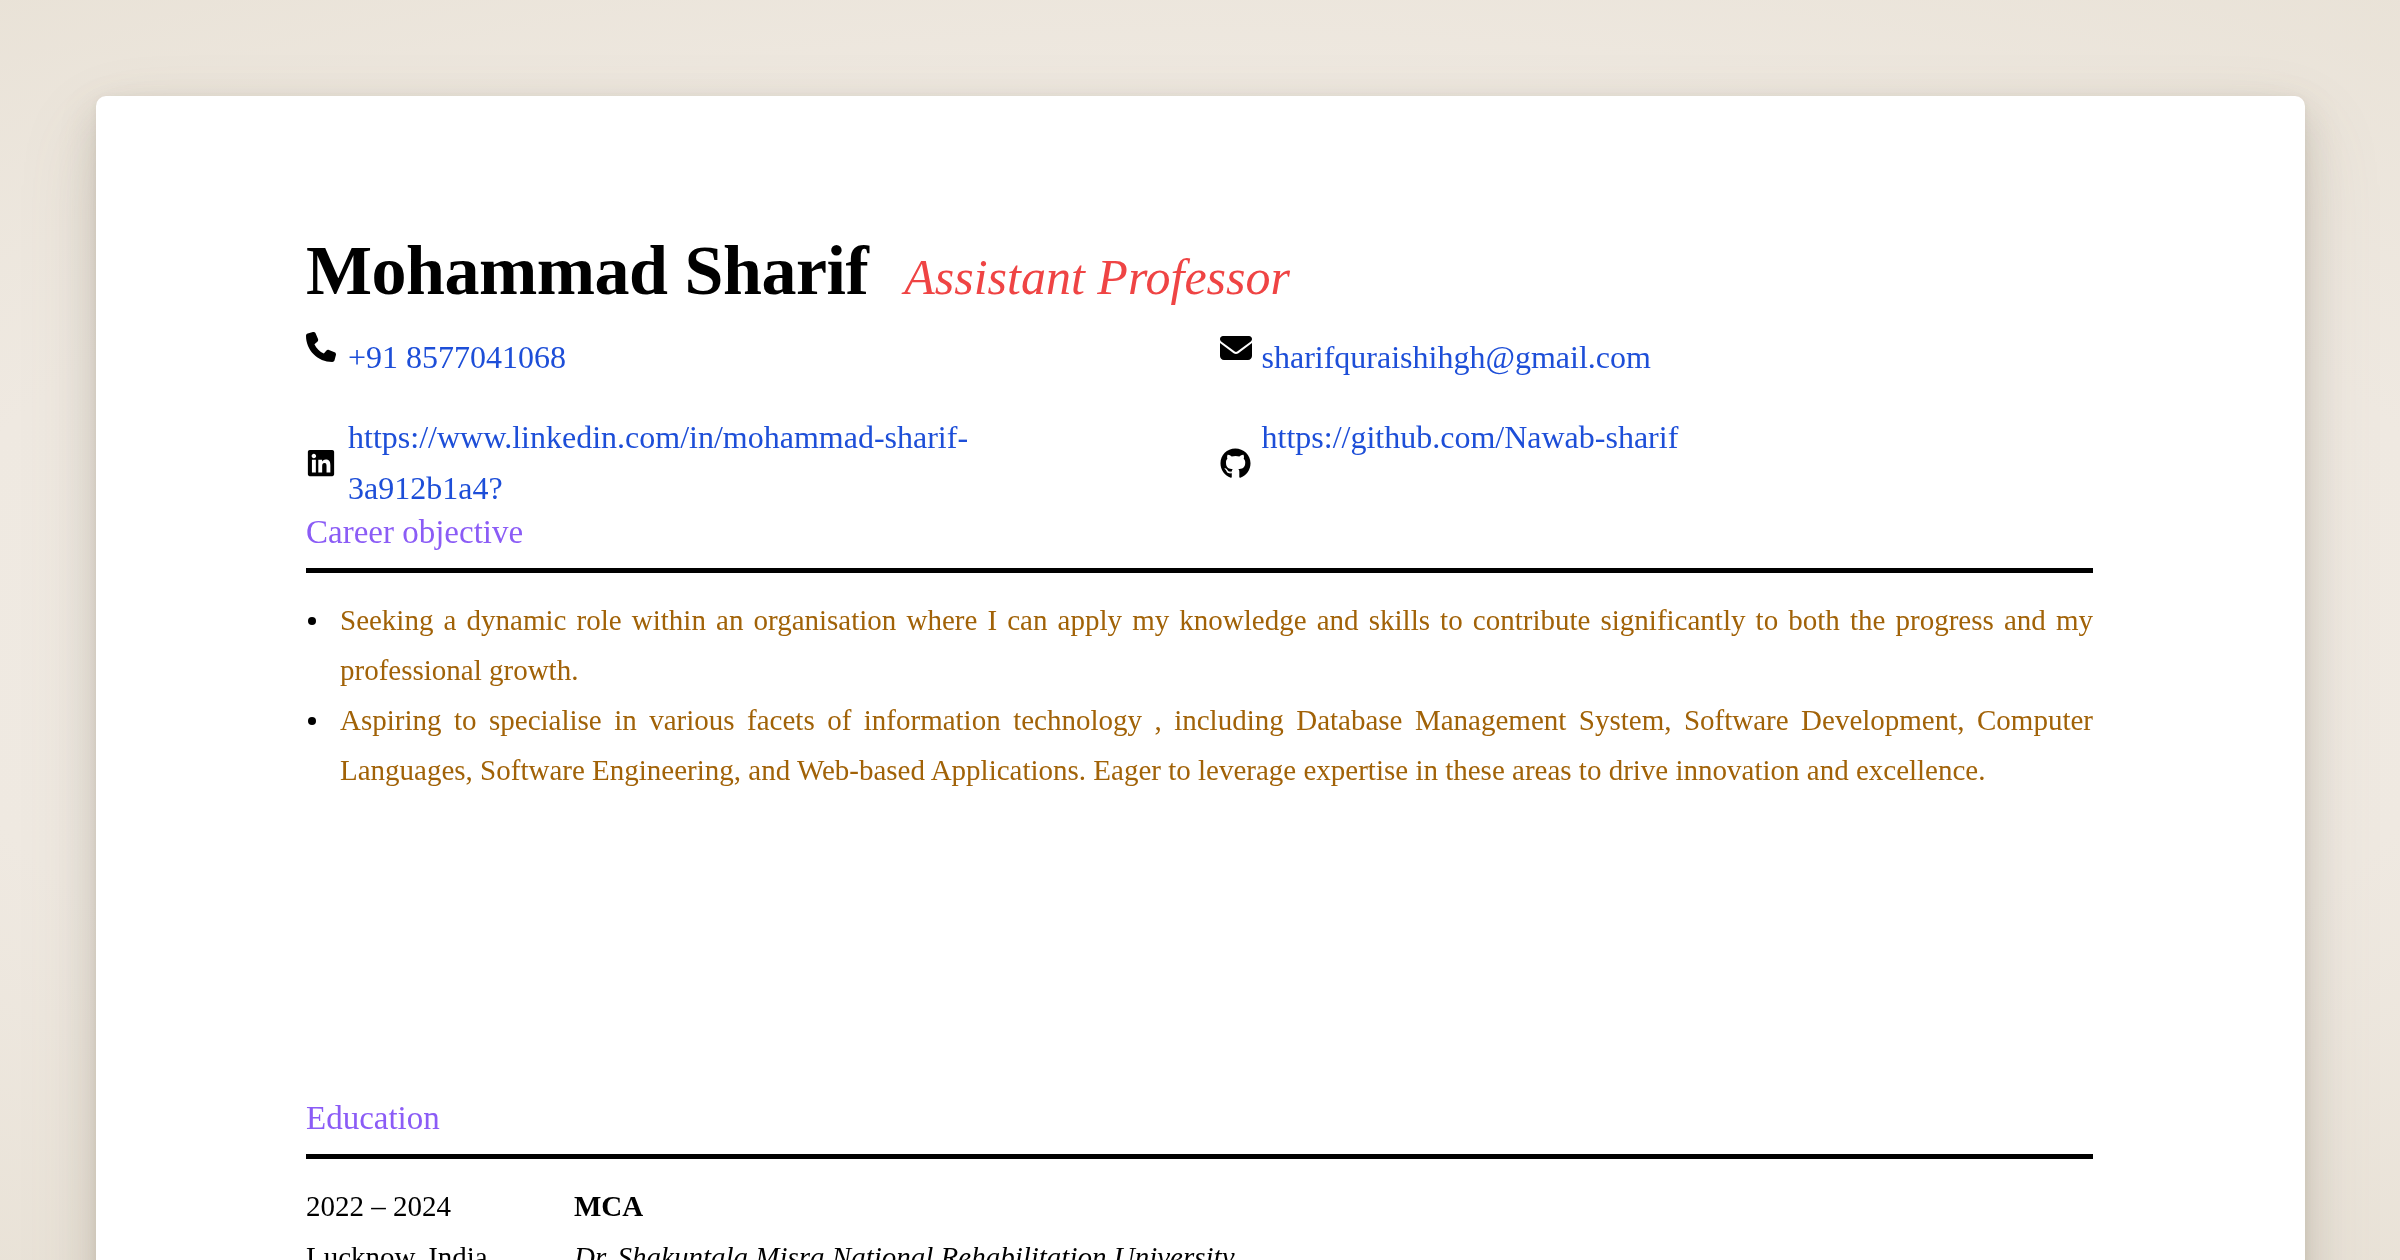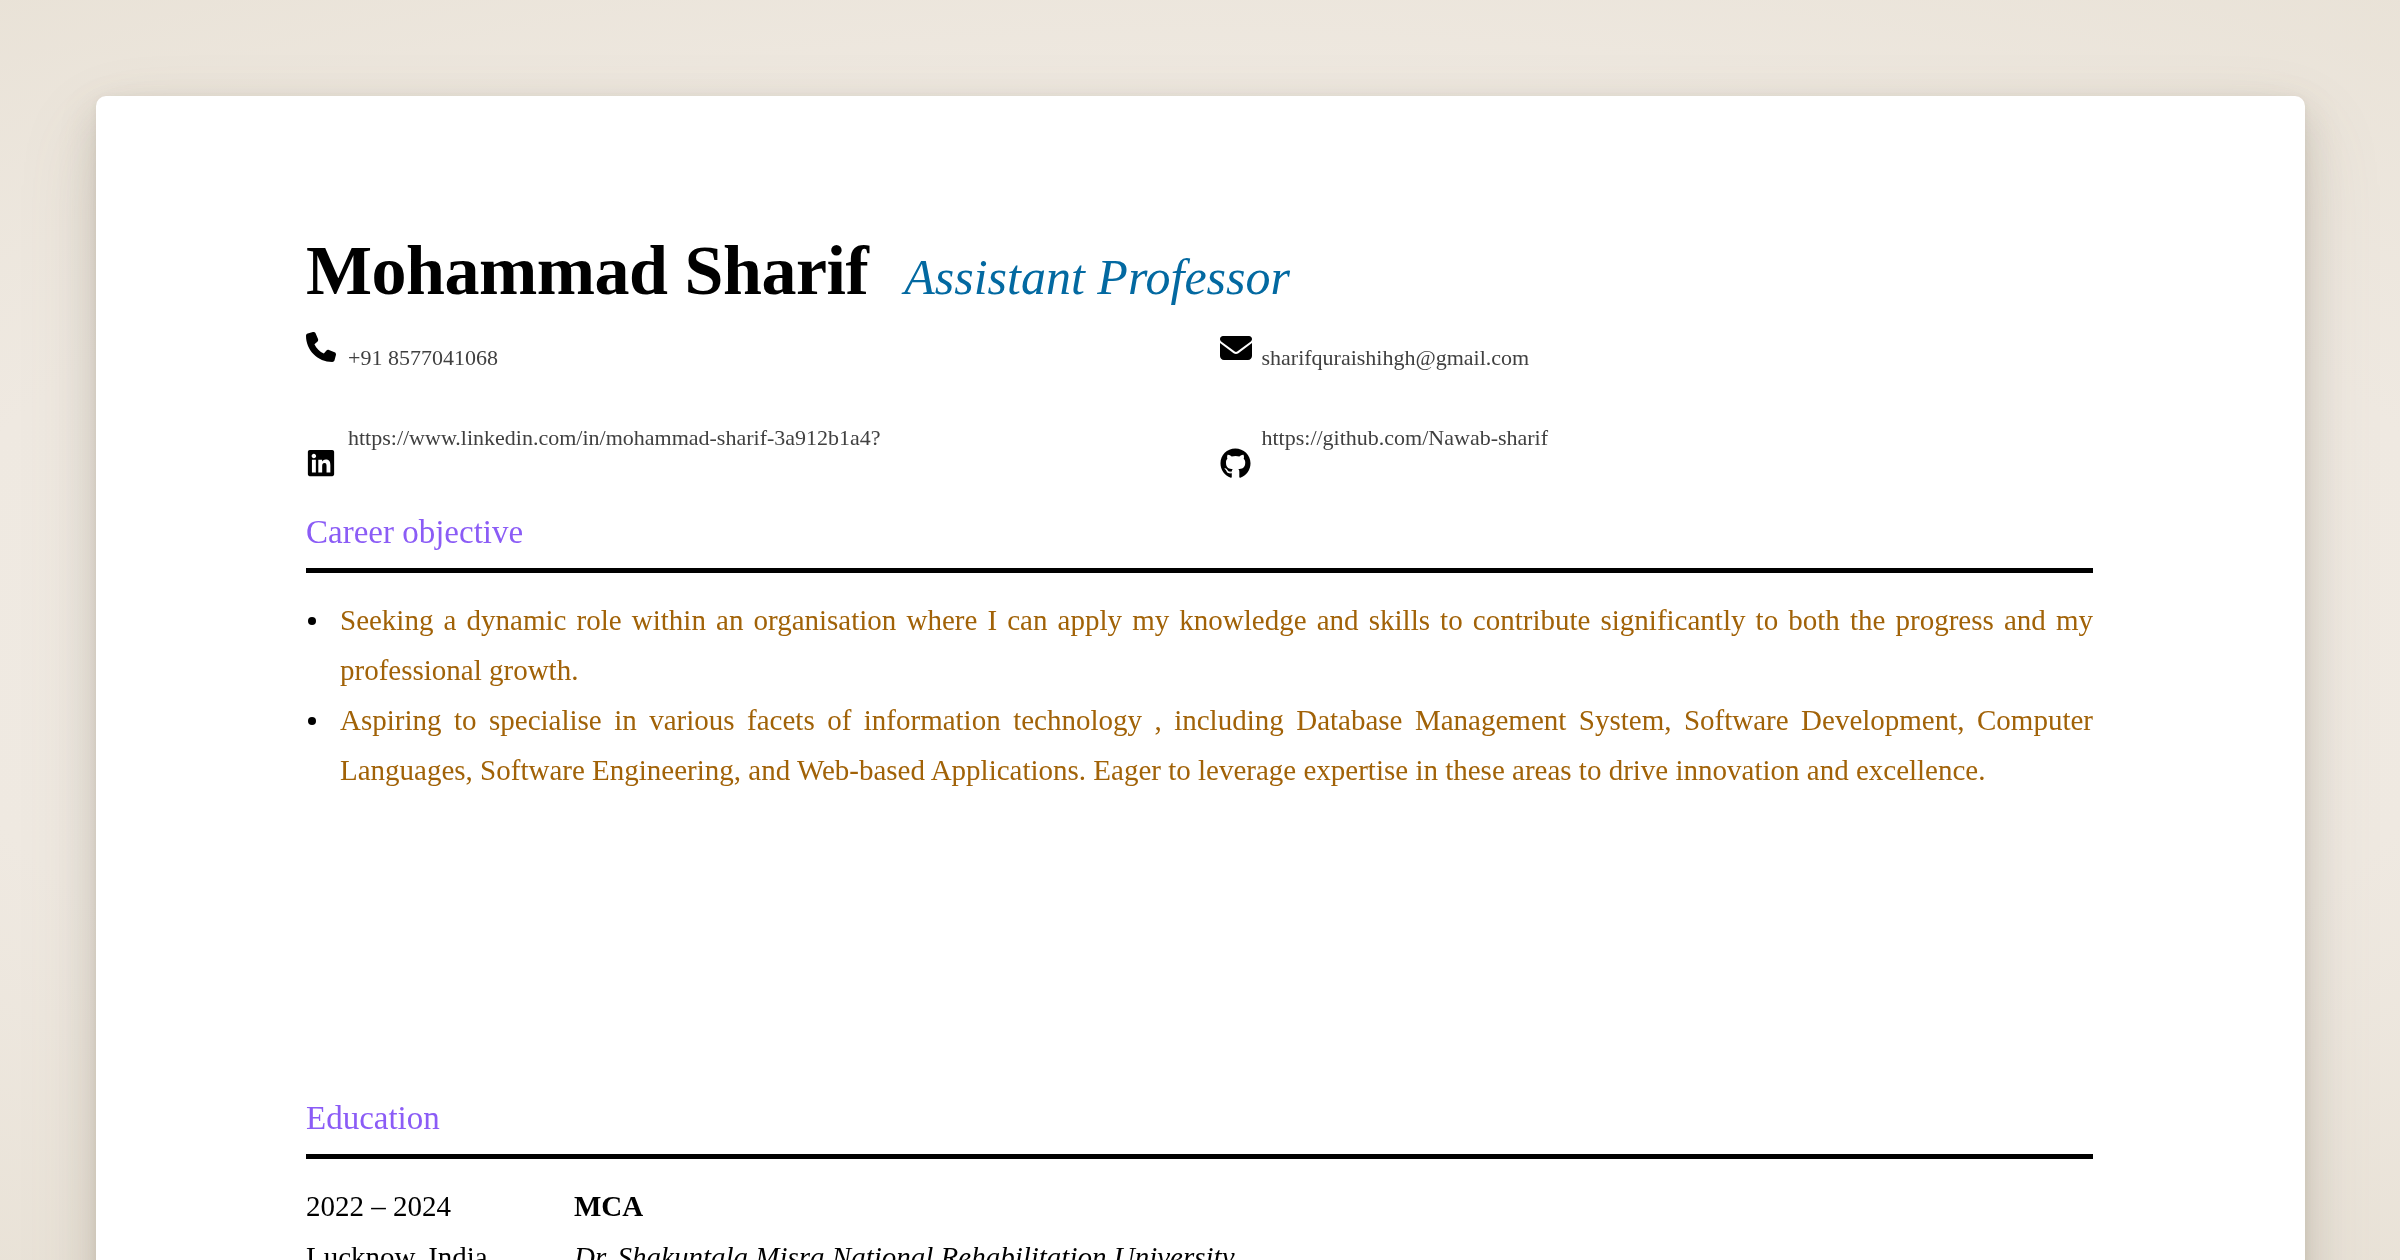--- a/index.html
+++ b/index.html
@@ -59,21 +59,21 @@
     font-size: 70px;
     font-weight: bold;
     letter-spacing: -0.5px;
     color: #000;
     line-height: 1;
     font-family: Liberation Serif, serif;
   }
   .job-title {
     font-size: 50px;
     font-style: italic;
-    color: #0369a1;
+    color: #ef4444;
     line-height: 1;
     margin-left: 36px;
   }
 
   
   .contacts {
     position: absolute;
     left: 0;
     top: 236px;
     width: 1787px;
@@ -93,23 +93,23 @@
   .cicon {
     width: 42px;
     min-width: 42px;
     display: flex;
     justify-content: flex-start;
     align-items: center;
   }
   .cicon svg { display: block; }
 
   .ctext {
-    font-size: 22px;
+    font-size: 32px;
     line-height: 51px;
-    color: #404040;
+    color: #1d4ed8;
     max-width: 770px;
   }
   .contact-row.row2 .ctext { line-height: 51px; }
   .contact-row.row1 { height: 80px; }
   .contact-row.row2 .cicon { height: 102px; align-items: center; }
 
   
   .section { position: absolute; left: 0; width: 1787px; }
   .section-title {
     font-size: 33px;

